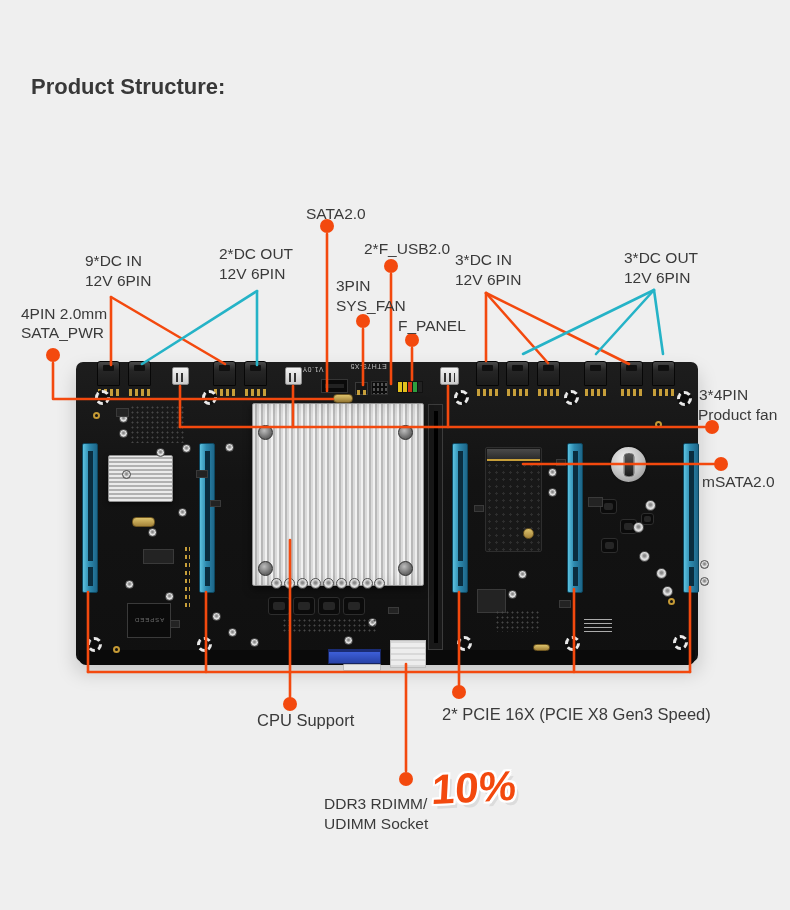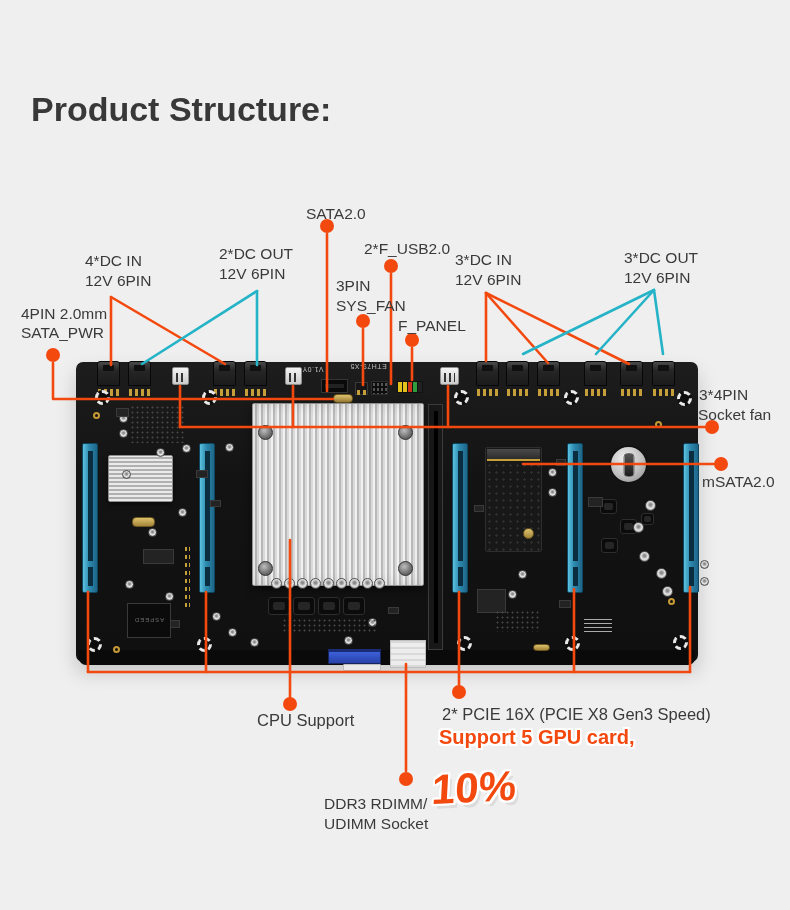--- a/index.html
+++ b/index.html
@@ -1,21 +1,21 @@
 <!DOCTYPE html>
 <html style="--orange: #f3490e; --cyan: #25b3c7; --bg: #efefef; --label: #3a3a3a; --bar: #f3490e;"><head>
 <meta charset="utf-8">
 <style>
   :root{
     --orange:#f3490e; --cyan:#25b3c7; --bg:#efefef; --label:#3a3a3a; --bar:#f3490e;
   }
   html,body{margin:0;padding:0;}
   body{background:#fff;font-family:"Liberation Sans", sans-serif;}
   #stage{position:relative;width:790px;height:910px;background:var(--bg);overflow:hidden;}
-  #title{position:absolute;left:31px;top:74px;font-size:34px;font-weight:700;color:#383838;letter-spacing:0px;margin-top:16px;}
+  #title{position:absolute;left:31px;top:74px;font-size:22px;font-weight:700;color:#383838;letter-spacing:0px;}
   
   .lbl{position:absolute;font-size:15.5px;color:var(--label);white-space:nowrap;line-height:19px;}
   .lbl.big{font-size:16.5px;}
   
   .promo{position:absolute;font-weight:700;color:var(--orange);white-space:nowrap;
     text-shadow:-2px -2px 0 #fff,2px -2px 0 #fff,-2px 2px 0 #fff,2px 2px 0 #fff,-2px 0 0 #fff,2px 0 0 #fff,0 -2px 0 #fff,0 2px 0 #fff;}
   #promo1,#promo2{font-size:20px;}
   #promo1{left:439px;top:726px;}
   #promo2{left:439px;top:751px;}
   #pct{left:432px;top:764px;font-size:42px;transform:skewX(-6deg) rotate(-3deg);z-index:6;
@@ -255,33 +255,32 @@
       <line x1="690" y1="587" x2="690" y2="672" stroke="#f3490e" stroke-width="2.6" stroke-linecap="round"></line>
       <line x1="88" y1="672" x2="690" y2="672" stroke="#f3490e" stroke-width="2.6" stroke-linecap="round"></line>
       <circle cx="459" cy="692" r="7" fill="#f3490e"></circle>
     </svg>
 
   <div class="lbl lblwrap" style="left:306px;top:204px;">SATA2.0</div>
   <div class="lbl lblwrap" style="left:364px;top:239px;">2*F_USB2.0</div>
   <div class="lbl lblwrap" style="left:336px;top:276px;">3PIN</div>
   <div class="lbl lblwrap" style="left:336px;top:296px;">SYS_FAN</div>
   <div class="lbl lblwrap" style="left:398px;top:316px;">F_PANEL</div>
-  <div class="lbl lblwrap" style="left:85px;top:251px;">4*DC IN</div>
+  <div class="lbl lblwrap" style="left:85px;top:251px;">9*DC IN</div>
   <div class="lbl lblwrap" style="left:85px;top:271px;">12V 6PIN</div>
   <div class="lbl lblwrap" style="left:219px;top:244px;">2*DC OUT</div>
   <div class="lbl lblwrap" style="left:219px;top:264px;">12V 6PIN</div>
   <div class="lbl lblwrap" style="left:455px;top:250px;">3*DC IN</div>
   <div class="lbl lblwrap" style="left:455px;top:270px;">12V 6PIN</div>
   <div class="lbl lblwrap" style="left:624px;top:248px;">3*DC OUT</div>
   <div class="lbl lblwrap" style="left:624px;top:268px;">12V 6PIN</div>
   <div class="lbl lblwrap" style="left:21px;top:304px;">4PIN 2.0mm</div>
   <div class="lbl lblwrap" style="left:21px;top:323px;">SATA_PWR</div>
   <div class="lbl lblwrap" style="left:699px;top:385px;">3*4PIN</div>
-  <div class="lbl lblwrap" style="left:698px;top:405px;">Socket fan</div>
+  <div class="lbl lblwrap" style="left:698px;top:405px;">Product fan</div>
   <div class="lbl lblwrap" style="left:702px;top:472px;">mSATA2.0</div>
   <div class="lbl big lblwrap" style="left:257px;top:711px;">CPU Support</div>
   <div class="lbl big lblwrap" style="left:442px;top:705px;">2* PCIE 16X (PCIE X8 Gen3 Speed)</div>
   <div class="lbl lblwrap" style="left:324px;top:794px;">DDR3 RDIMM/</div>
   <div class="lbl lblwrap" style="left:324px;top:814px;">UDIMM Socket</div>
 
-  <div id="promo1" class="promo">Support 5 GPU card,</div>
   <div id="pct" class="promo">10%</div>
 </div>
 
 </body></html>

